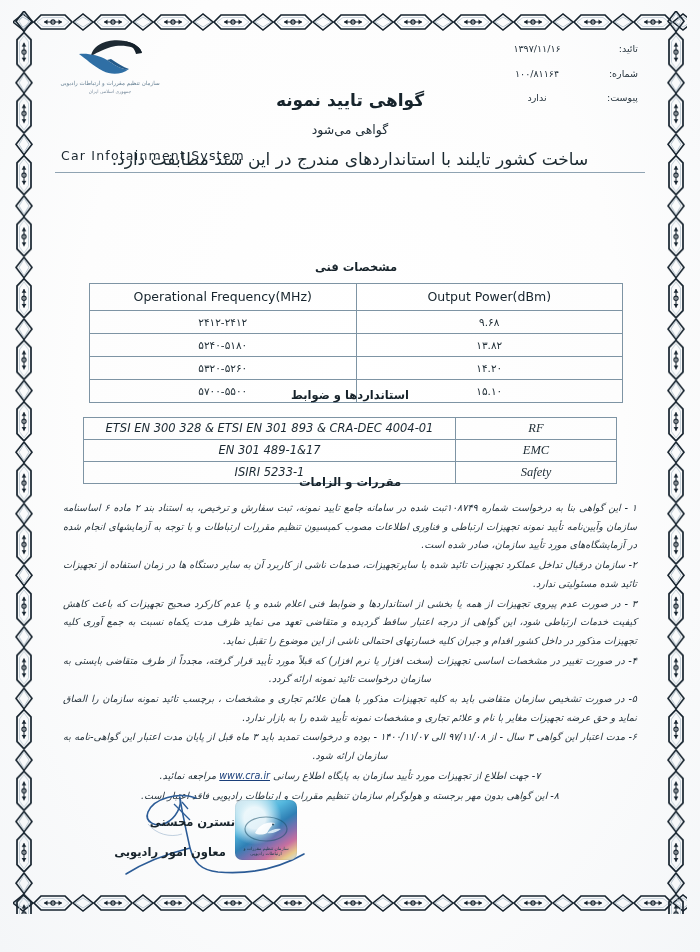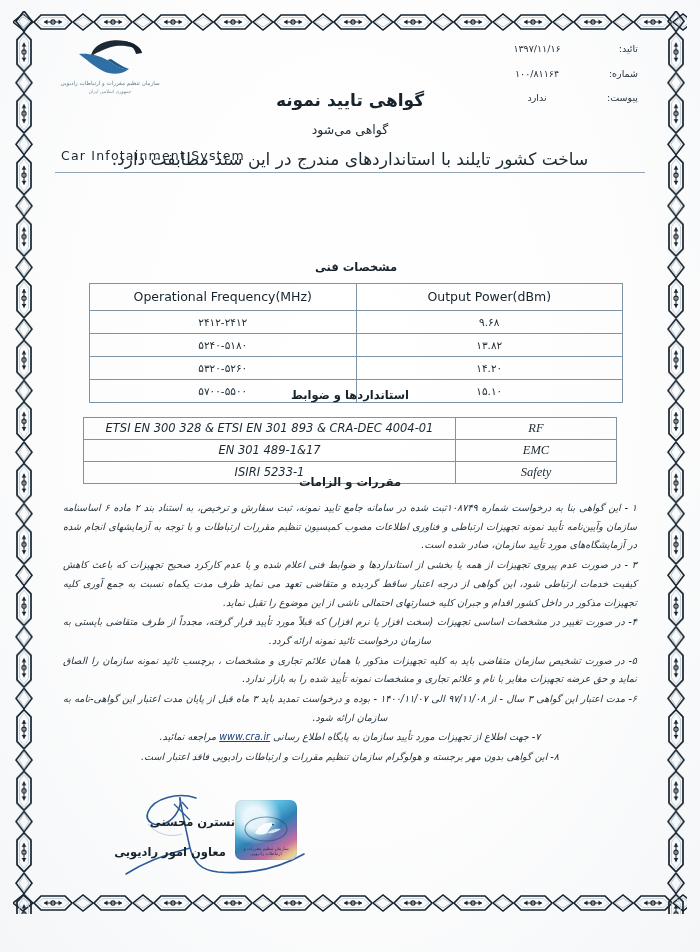--- a/index.html
+++ b/index.html
@@ -340,20 +340,21 @@
           <td class="std-val">ISIRI 5233-1</td>
         </tr>
       </tbody>
     </table>
   </div>
 
   <div class="block-reg">
     <div class="sec-cap">مقررات و الزامات</div>
     <ul class="reg-list">
       <li class="reg-item">۱ - این گواهی بنا به درخواست شماره ۱۰۸۷۴۹ثبت شده در سامانه جامع تایید نمونه، ثبت سفارش و ترخیص، به استناد بند ۲ ماده ۶ اساسنامه سازمان وآیین‌نامه تأیید نمونه تجهیزات ارتباطی و فناوری اطلاعات مصوب کمیسیون تنظیم مقررات ارتباطات و با توجه به آزمایشهای انجام شده در آزمایشگاه‌های مورد تأیید سازمان، صادر شده است.</li>
+      <li class="reg-item">۲- سازمان درقبال تداخل عملکرد تجهیزات تائید شده با سایرتجهیزات، صدمات ناشی از کاربرد آن به سایر دستگاه ها در زمان استفاده از تجهیزات تائید شده مسئولیتی ندارد.</li>
       <li class="reg-item">۳ - در صورت عدم پیروی تجهیزات از همه یا بخشی از استانداردها و ضوابط فنی اعلام شده و یا عدم کارکرد صحیح تجهیزات که باعث کاهش کیفیت خدمات ارتباطی شود، این گواهی از درجه اعتبار ساقط گردیده و متقاضی تعهد می نماید ظرف مدت یکماه نسبت به جمع آوری کلیه تجهیزات مذکور در داخل کشور اقدام و جبران کلیه خسارتهای احتمالی ناشی از این موضوع را تقبل نماید.</li>
       <li class="reg-item center-last">۴- در صورت تغییر در مشخصات اساسی تجهیزات (سخت افزار یا نرم افزار) که قبلاً مورد تأیید قرار گرفته، مجدداً از طرف متقاضی بایستی به سازمان درخواست تائید نمونه ارائه گردد.</li>
       <li class="reg-item">۵- در صورت تشخیص سازمان متقاضی باید به کلیه تجهیزات مذکور با همان علائم تجاری و مشخصات ، برچسب تائید نمونه سازمان را الصاق نماید و حق عرضه تجهیزات مغایر با نام و علائم تجاری و مشخصات نمونه تأیید شده را به بازار ندارد.</li>
       <li class="reg-item center-last">۶- مدت اعتبار این گواهی ۳ سال - از ۹۷/۱۱/۰۸ الی ۱۴۰۰/۱۱/۰۷ - بوده و درخواست تمدید باید ۳ ماه قبل از پایان مدت اعتبار این گواهی-نامه به سازمان ارائه شود.</li>
       <li class="reg-item center-last">
         <span>۷- جهت اطلاع از تجهیزات مورد تأیید سازمان به پایگاه اطلاع رسانی </span><a class="url" href="#">www.cra.ir</a><span> مراجعه نمائید.</span>
       </li>
       <li class="reg-item center-last">۸- این گواهی بدون مهر برجسته و هولوگرام سازمان تنظیم مقررات و ارتباطات رادیویی فاقد اعتبار است.</li>
     </ul>
   </div>

